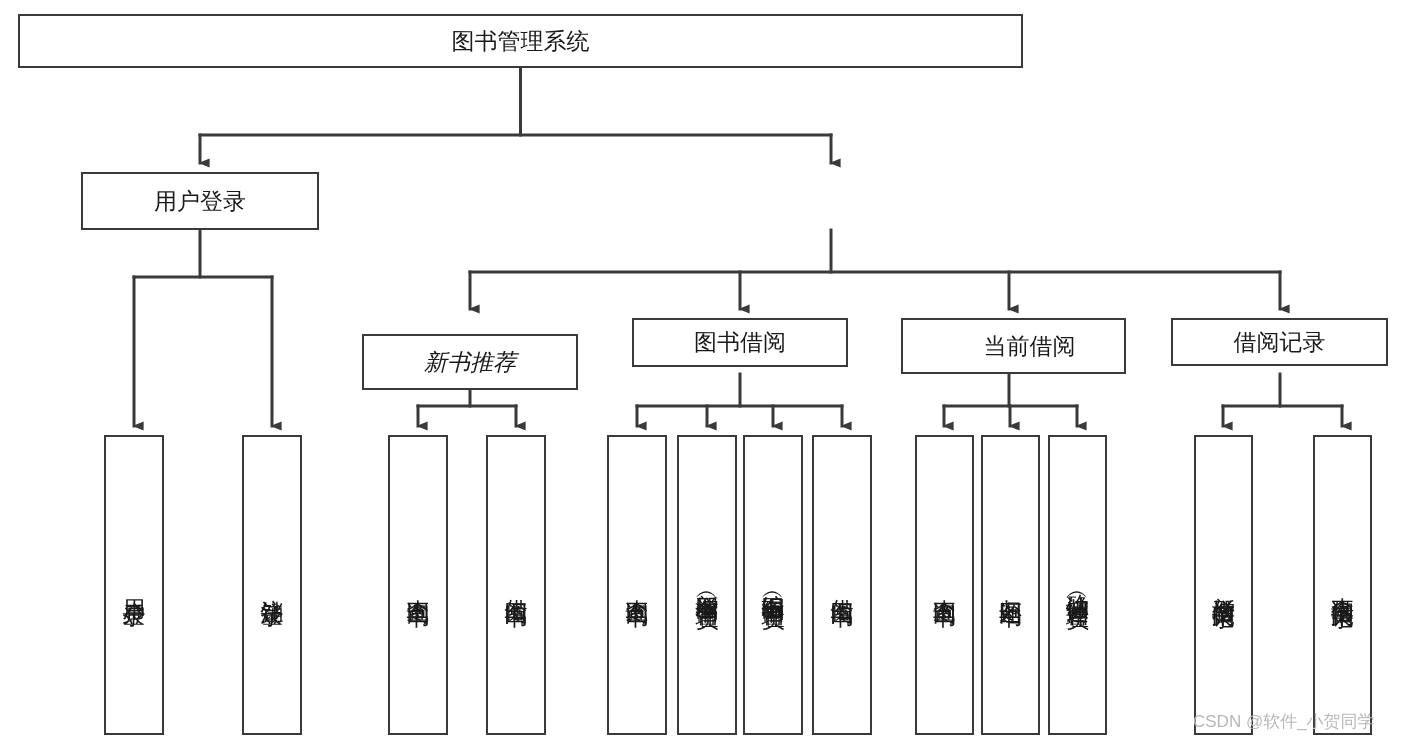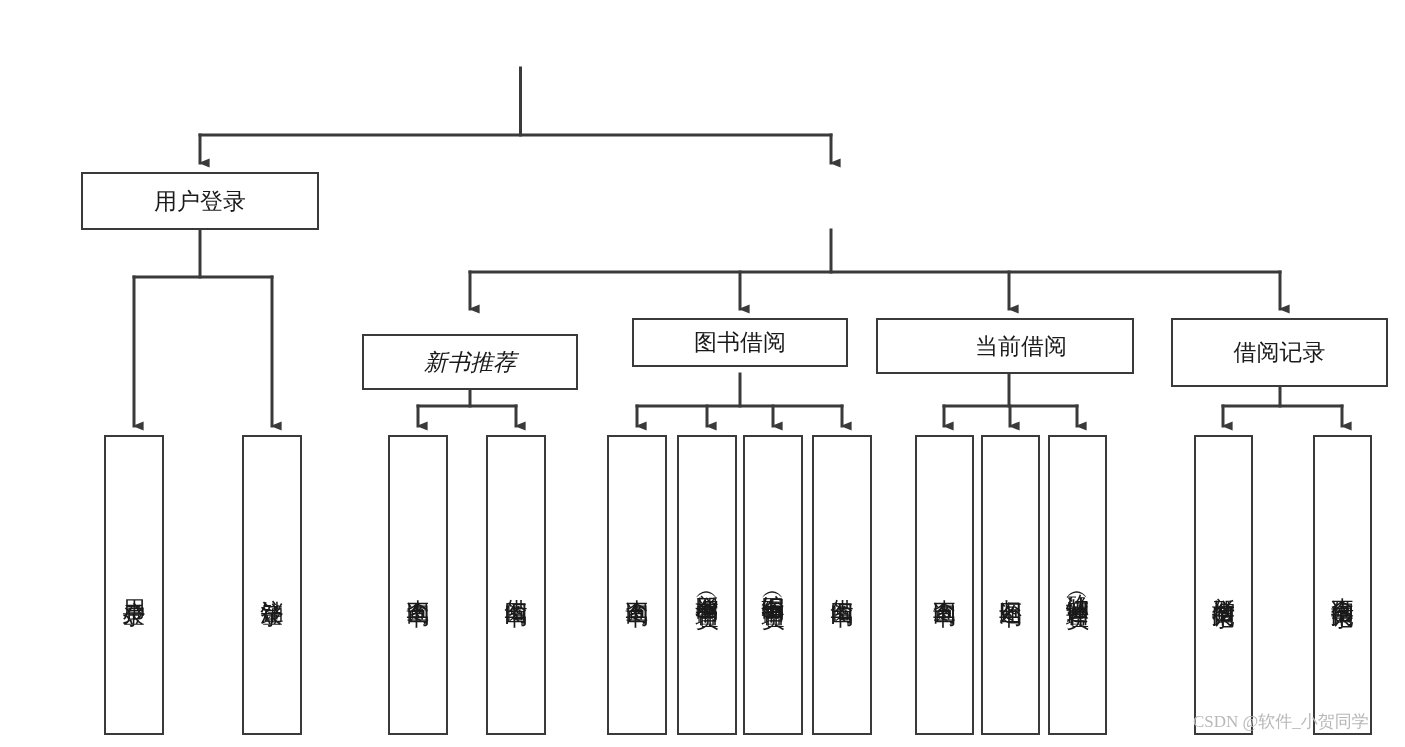--- a/index.html
+++ b/index.html
@@ -54,21 +54,20 @@
     max-height: 284px;
   }
   .watermark {
     position: absolute;
     left: 1193px;
     top: 710px;
     font-size: 17px;
     color: #b8b8b8;
     white-space: nowrap;
     pointer-events: none;
-    font-family: Liberation Serif, serif;
   }
 </style>
 </head>
 <body>
 
 <div id="diagram-root">
 
   <svg id="edges" viewBox="0 0 1405 747" xmlns="http://www.w3.org/2000/svg">
     <defs>
       <marker id="arrow" viewBox="0 0 12 12" refX="6" refY="10.5" markerWidth="11" markerHeight="11" orient="auto-start-reverse" markerUnits="userSpaceOnUse">
@@ -113,35 +112,38 @@
       <path d="M 1010 406 L 1010 426" marker-end="url(#arrow)"></path>
       <path d="M 1077 406 L 1077 426" marker-end="url(#arrow)"></path>
 
       <path d="M 1280 374 L 1280 406"></path>
       <path d="M 1223 406 L 1342 406"></path>
       <path d="M 1223 406 L 1223 426" marker-end="url(#arrow)"></path>
       <path d="M 1342 406 L 1342 426" marker-end="url(#arrow)"></path>
     </g>
   </svg>
 
+  <div class="node horiz" style="left:18px; top:14px; width:1005px; height:54px;">
+    <span class="node-label">图书管理系统</span>
+  </div>
 
   <div class="node horiz" style="left:81px; top:172px; width:238px; height:58px;">
     <span class="node-label">用户登录</span>
   </div>
 
   <div class="node horiz" style="left:362px; top:334px; width:216px; height:56px;font-style:italic;">
     <span class="node-label">新书推荐</span>
   </div>
   <div class="node horiz" style="left:632px; top:318px; width:216px; height:49px;">
     <span class="node-label">图书借阅</span>
   </div>
-  <div class="node horiz" style="left:876px; top:318px; width:258px; height:56px;padding-left:32px;">
+  <div class="node horiz" style="left:901px; top:318px; width:225px; height:56px;padding-left:32px;">
     <span class="node-label">当前借阅</span>
   </div>
-  <div class="node horiz" style="left:1171px; top:318px; width:217px; height:69px;">
+  <div class="node horiz" style="left:1171px; top:318px; width:217px; height:48px;">
     <span class="node-label">借阅记录</span>
   </div>
 
   <div class="node vert" style="left:104px; top:435px; width:60px; height:300px;">
     <span class="node-label">用户登录</span>
   </div>
   <div class="node vert" style="left:242px; top:435px; width:60px; height:300px;">
     <span class="node-label">注销登录</span>
   </div>
 

